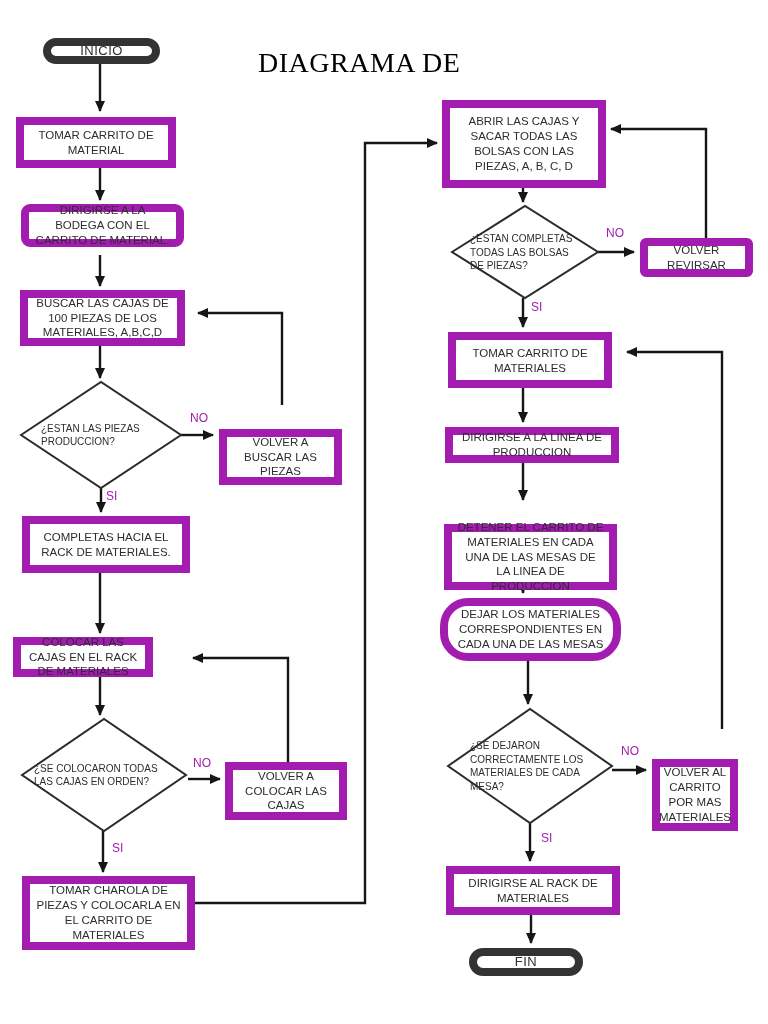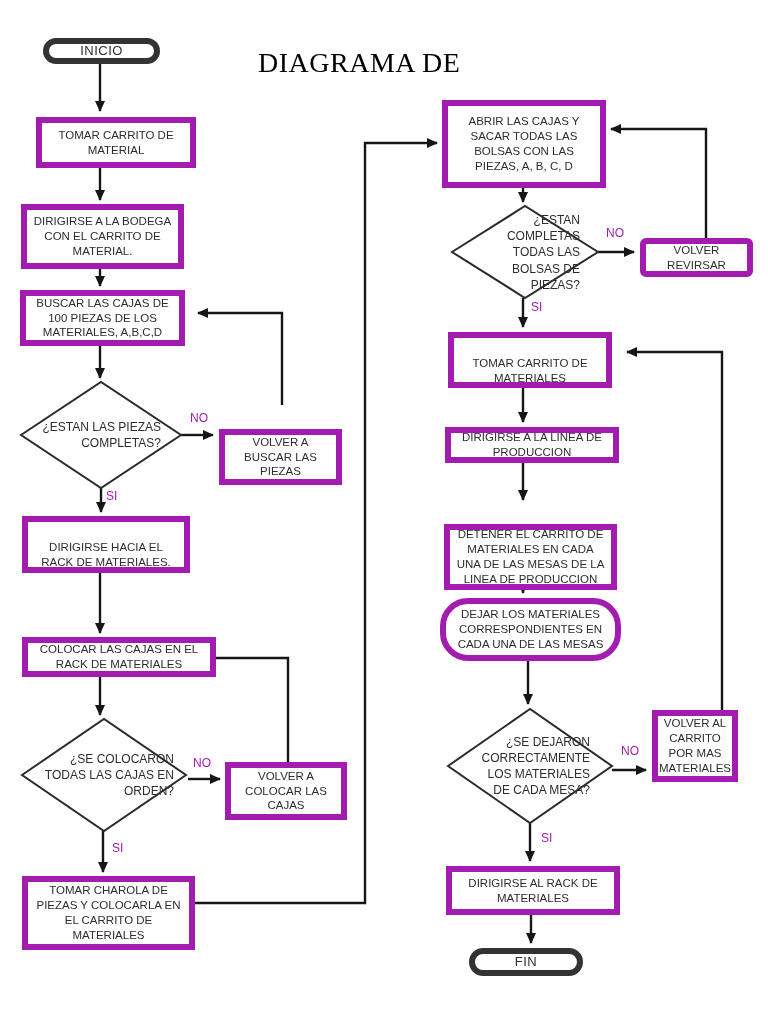--- a/index.html
+++ b/index.html
@@ -19,47 +19,47 @@
     font-family: "Liberation Serif", serif;
     font-size: 28px;
     letter-spacing: 0.5px;
     color: #000000;
     white-space: nowrap;
   }
   .node {
     position: absolute;
     box-sizing: border-box;
     background: #ffffff;
-    border: 6px solid #a21caf;
+    border: 8px solid #a21caf;
     display: flex;
     align-items: center;
     justify-content: center;
     text-align: center;
     font-size: 11.5px;
     line-height: 1.3;
     color: #2d2d2d;
     padding: 2px 5px;
   }
   .terminator {
     border-radius: 16px;
     border-color: #333333;
     font-size: 13px;
     letter-spacing: 0.5px;
   }
   .top-align {
     align-items: flex-start;
-    padding-top: 18px;
+    padding-top: 6px;
   }
   .diamond-label {
     position: absolute;
     display: flex;
     align-items: center;
     justify-content: center;
-    text-align: right;
-    font-size: 12px;
+    text-align: left;
+    font-size: 10px;
     line-height: 1.35;
     color: #2d2d2d;
     pointer-events: none;
   }
   .edge-label {
     position: absolute;
     font-size: 12px;
     color: #a21caf;
   }
   svg.connector-layer {
@@ -119,33 +119,33 @@
     <polygon class="diamond" points="21,435 101,382 181,435 101,488"></polygon>
     <polygon class="diamond" points="22,775 104,719 186,775 104,831"></polygon>
     <polygon class="diamond" points="452,252 525,206 598,252 525,298"></polygon>
     <polygon class="diamond" points="448,766 530,709 612,766 530,823"></polygon>
   </svg>
 
   <div class="title">DIAGRAMA DE</div>
 
   <div class="node terminator" style="left:43px; top:38px; width:117px; height:26px;">INICIO</div>
 
-  <div class="node" style="left:36px; top:117px; width:160px; height:51px;">TOMAR CARRITO DE MATERIAL</div>
+  <div class="node" style="left:16px; top:117px; width:160px; height:51px;">TOMAR CARRITO DE MATERIAL</div>
 
-  <div class="node" style="left:21px; top:204px; width:163px; height:65px;">DIRIGIRSE A LA BODEGA CON EL CARRITO DE MATERIAL.</div>
+  <div class="node" style="left:21px; top:204px; width:163px; height:43px;border-radius:9px;">DIRIGIRSE A LA BODEGA CON EL CARRITO DE MATERIAL.</div>
 
   <div class="node" style="left:20px; top:290px; width:165px; height:56px;">BUSCAR LAS CAJAS DE 100 PIEZAS DE LOS MATERIALES, A,B,C,D</div>
 
-  <div class="diamond-label" style="left:41px; top:417px; width:120px; height:36px;">¿ESTAN LAS PIEZAS COMPLETAS?</div>
+  <div class="diamond-label" style="left:41px; top:417px; width:120px; height:36px;">¿ESTAN LAS PIEZAS PRODUCCION?</div>
 
   <div class="node" style="left:219px; top:405px; width:123px; height:56px;margin-top:24px;">VOLVER A BUSCAR LAS PIEZAS</div>
 
-  <div class="node top-align" style="left:22px; top:516px; width:168px; height:57px;">DIRIGIRSE HACIA EL RACK DE MATERIALES.</div>
+  <div class="node top-align" style="left:22px; top:516px; width:168px; height:57px;">COMPLETAS HACIA EL RACK DE MATERIALES.</div>
 
-  <div class="node" style="left:22px; top:637px; width:194px; height:40px;">COLOCAR LAS CAJAS EN EL RACK DE MATERIALES</div>
+  <div class="node" style="left:13px; top:637px; width:140px; height:40px;">COLOCAR LAS CAJAS EN EL RACK DE MATERIALES</div>
 
   <div class="diamond-label" style="left:34px; top:757px; width:140px; height:36px;">¿SE COLOCARON TODAS LAS CAJAS EN ORDEN?</div>
 
   <div class="node" style="left:225px; top:762px; width:122px; height:58px;">VOLVER A COLOCAR LAS CAJAS</div>
 
   <div class="node" style="left:22px; top:876px; width:173px; height:74px;">TOMAR CHAROLA DE PIEZAS Y COLOCARLA EN EL CARRITO DE MATERIALES</div>
 
   <div class="node" style="left:442px; top:100px; width:164px; height:88px;">ABRIR LAS CAJAS Y SACAR TODAS LAS BOLSAS CON LAS PIEZAS, A, B, C, D</div>
 
   <div class="diamond-label" style="left:470px; top:230px; width:110px; height:45px;">¿ESTAN COMPLETAS TODAS LAS BOLSAS DE PIEZAS?</div>
@@ -155,21 +155,21 @@
   <div class="node top-align" style="left:448px; top:332px; width:164px; height:56px;">TOMAR CARRITO DE MATERIALES</div>
 
   <div class="node" style="left:445px; top:427px; width:174px; height:36px;">DIRIGIRSE A LA LINEA DE PRODUCCION</div>
 
   <div class="node" style="left:444px; top:504px; width:173px; height:66px;margin-top:20px;">DETENER EL CARRITO DE MATERIALES EN CADA UNA DE LAS MESAS DE LA LINEA DE PRODUCCION</div>
 
   <div class="node" style="left:440px; top:598px; width:181px; height:63px;border-radius:28px;">DEJAR LOS MATERIALES CORRESPONDIENTES EN CADA UNA DE LAS MESAS</div>
 
   <div class="diamond-label" style="left:470px; top:738px; width:120px; height:56px;">¿SE DEJARON CORRECTAMENTE LOS MATERIALES DE CADA MESA?</div>
 
-  <div class="node" style="left:652px; top:710px; width:86px; height:72px;">VOLVER AL CARRITO POR MAS MATERIALES</div>
+  <div class="node" style="left:652px; top:759px; width:86px; height:72px;">VOLVER AL CARRITO POR MAS MATERIALES</div>
 
   <div class="node" style="left:446px; top:866px; width:174px; height:49px;">DIRIGIRSE AL RACK DE MATERIALES</div>
 
   <div class="node terminator" style="left:469px; top:948px; width:114px; height:28px;">FIN</div>
 
   <div class="edge-label" style="left:190px; top:411px;">NO</div>
   <div class="edge-label" style="left:106px; top:489px;">SI</div>
   <div class="edge-label" style="left:193px; top:756px;">NO</div>
   <div class="edge-label" style="left:112px; top:841px;">SI</div>
   <div class="edge-label" style="left:606px; top:226px;">NO</div>

